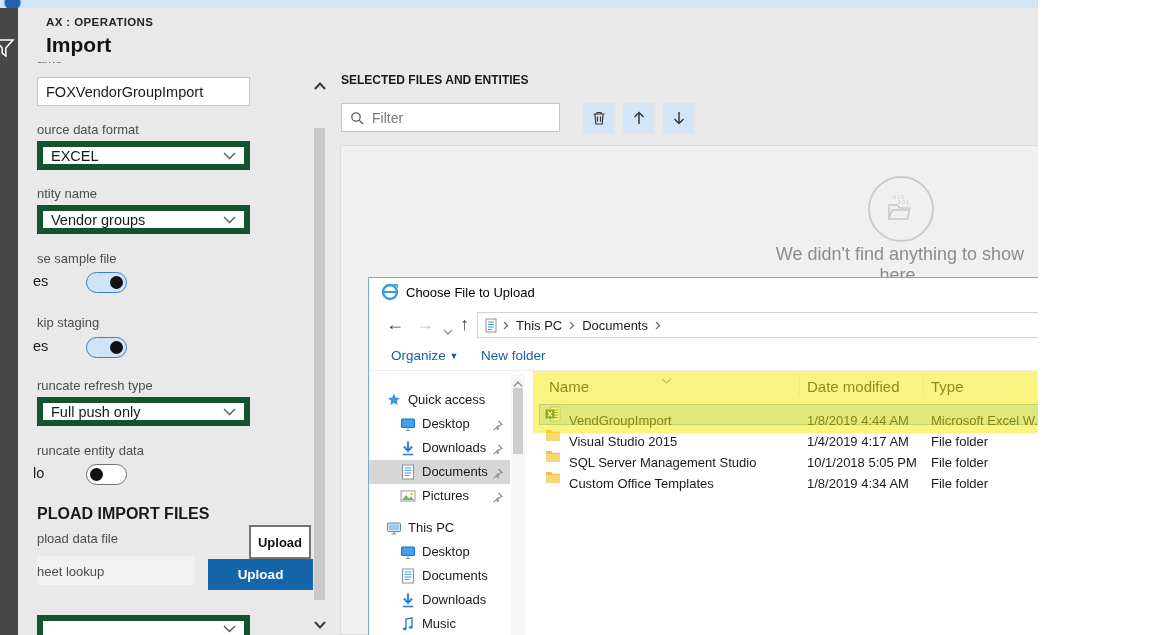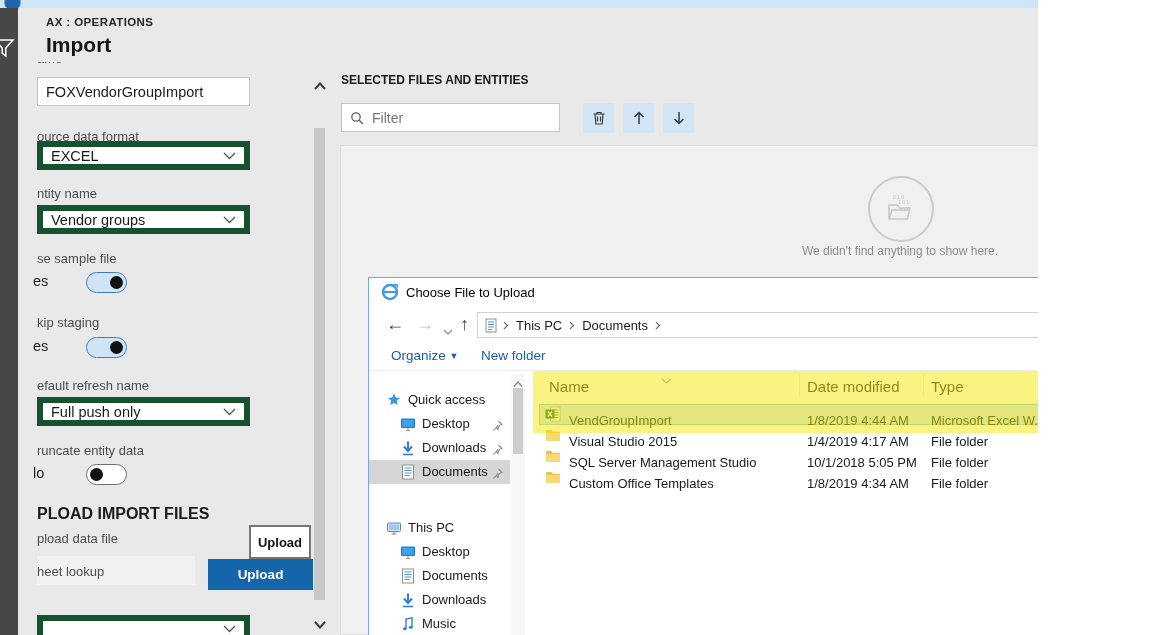--- a/index.html
+++ b/index.html
@@ -37,21 +37,21 @@
   .sb-thumb{left:314px;top:128px;width:11px;height:472px;background:#c9c9c9;}
   .sb-btn{width:16px;height:16px;display:flex;align-items:center;justify-content:center;}
   
   .panel-title{left:341px;top:73px;font-size:12px;font-weight:bold;color:#1a1a1a;}
   .filter-box{left:341px;top:103px;width:219px;height:29px;display:flex;align-items:center;background:#fff;border:1px solid #c5c5c5;box-sizing:border-box;}
   .filter-box input{border:none;outline:none;flex:1;font-size:14px;color:#333;background:transparent;font-family:inherit;}
   .filter-box input::placeholder{color:#767676;}
   .icon-btn{width:31px;height:30px;background:#d3e6f8;border:none;display:flex;align-items:center;justify-content:center;cursor:pointer;}
   .empty-panel{left:340px;top:145px;width:826px;height:490px;background:#f0f0f0;border:1px solid #dcdcdc;box-sizing:border-box;}
   .empty-circle{left:868px;top:176px;width:62px;height:62px;border:2px solid #cbcbcb;border-radius:50%;display:flex;align-items:center;justify-content:center;}
-  .empty-text{left:769px;top:244px;width:262px;text-align:center;font-size:12px;color:#8c8c8c;}
+  .empty-text{left:769px;top:244px;width:262px;text-align:center;font-size:18px;color:#8c8c8c;}
   
   .dlg{left:368px;top:277px;width:812px;height:372px;background:#fff;border:1px solid #74aadc;box-sizing:border-box;}
   .dlg-title{left:37px;top:7px;font-size:13px;color:#000;}
   .ie{left:12px;top:5px;width:18px;height:18px;}
   .nav-glyph{font-size:18px;line-height:18px;}
   .addr{left:108px;top:34px;width:614px;height:26px;background:#fff;border:1px solid #d2d2d2;box-sizing:border-box;display:flex;align-items:center;}
   .addr .seg{font-size:13px;color:#1a1a1a;padding:0 4px;white-space:nowrap;}
   .addr .bsep{display:flex;padding:0 3px;}
   .search-box{left:730px;top:34px;width:110px;height:26px;background:#fff;border:1px solid #d2d2d2;box-sizing:border-box;display:flex;align-items:center;padding-left:7px;font-size:13px;color:#6e6e6e;overflow:hidden;white-space:nowrap;}
   .dlg-toolbar-link{font-size:13.5px;color:#1b5eab;cursor:pointer;}
@@ -99,21 +99,21 @@
   </div>
 
   <div class="abs suite">AX : OPERATIONS</div>
   <div class="abs page-title">Import</div>
 
   <div class="abs clip-label">
       <span>ame</span>
     </div>
   <input class="abs tbox" style="left: 37px; top: 77px; width: 213px; height: 29px;" value="FOXVendorGroupImport">
 
-  <div class="abs flabel" style="left:37px;top:129px;">ource data format</div>
+  <div class="abs flabel" style="left:37px;top:122px;">ource data format</div>
   <div class="abs combo" style="left:37px;top:141px;width:213px;height:29px;">
     <span class="val">EXCEL</span>
     <span class="chev">
         <svg width="13" height="8" viewBox="0 0 13 8">
           <path d="M1 1l5.5 5.5L12 1" fill="none" stroke="#555" stroke-width="1.3"></path>
         </svg>
       </span>
   </div>
 
   <div class="abs flabel" style="left:37px;top:186px;">ntity name</div>
@@ -131,21 +131,21 @@
   <div class="abs toggle on" style="left:86px;top:272px;">
       <span class="knob"></span>
     </div>
 
   <div class="abs flabel" style="left:37px;top:315px;">kip staging</div>
   <div class="abs toggle-text" style="left:33px;top:338px;">es</div>
   <div class="abs toggle on" style="left:86px;top:337px;">
       <span class="knob"></span>
     </div>
 
-  <div class="abs flabel" style="left:37px;top:378px;">efault refresh name</div>
+  <div class="abs flabel" style="left:37px;top:378px;">runcate refresh type</div>
   <div class="abs combo" style="left:37px;top:397px;width:213px;height:29px;">
     <span class="val">Full push only</span>
     <span class="chev">
         <svg width="13" height="8" viewBox="0 0 13 8">
           <path d="M1 1l5.5 5.5L12 1" fill="none" stroke="#555" stroke-width="1.3"></path>
         </svg>
       </span>
   </div>
 
   <div class="abs flabel" style="left:37px;top:443px;">runcate entity data</div>
@@ -320,20 +320,33 @@
               <rect x="2.5" y="1" width="11" height="14" fill="#fff" stroke="#8f8f8f"></rect>
               <path d="M4.5 4h7M4.5 6.5h7M4.5 9h7M4.5 11.5h5" stroke="#4f9bd8" stroke-width="1"></path>
             </svg></span>
     <span class="tlabel">Documents</span>
     <span class="pin">
       <svg width="11" height="11" viewBox="0 0 11 11">
               <path d="M6.5 1l3.5 3.5-1.6.4-2 2L6 9.5 4.2 7.7 1.5 10.4M4.2 7.7l2.2-2.2" fill="none" stroke="#8c8c8c" stroke-width="1.1"></path>
             </svg>
     </span>
   </div>
+        <div class="tree-item child" style="top: 206px;">
+    <span class="ticon"><svg width="16" height="16" viewBox="0 0 16 16">
+              <rect x="1" y="3" width="14" height="10" fill="#fdfdfd" stroke="#9a9a9a"></rect>
+              <path d="M2 12l4-5 3 3.5 2-2 3 3.5z" fill="#7cb45b"></path>
+              <circle cx="11.5" cy="6" r="1.3" fill="#f2c14e"></circle>
+            </svg></span>
+    <span class="tlabel">Pictures</span>
+    <span class="pin">
+      <svg width="11" height="11" viewBox="0 0 11 11">
+              <path d="M6.5 1l3.5 3.5-1.6.4-2 2L6 9.5 4.2 7.7 1.5 10.4M4.2 7.7l2.2-2.2" fill="none" stroke="#8c8c8c" stroke-width="1.1"></path>
+            </svg>
+    </span>
+  </div>
         <div class="tree-item" style="top: 238px;">
     <span class="ticon"><svg width="16" height="16" viewBox="0 0 16 16">
               <rect x="1.5" y="3" width="13" height="8.5" rx="1" fill="#d7e9f9" stroke="#5a87b0"></rect>
               <rect x="3" y="4.5" width="10" height="5.5" fill="#9cc9ed"></rect>
               <path d="M5.5 14h5M8 11.5V14" stroke="#8a8a8a" stroke-width="1.2"></path>
             </svg></span>
     <span class="tlabel">This PC</span>
 
   </div>
         <div class="tree-item child" style="top: 262px;">

